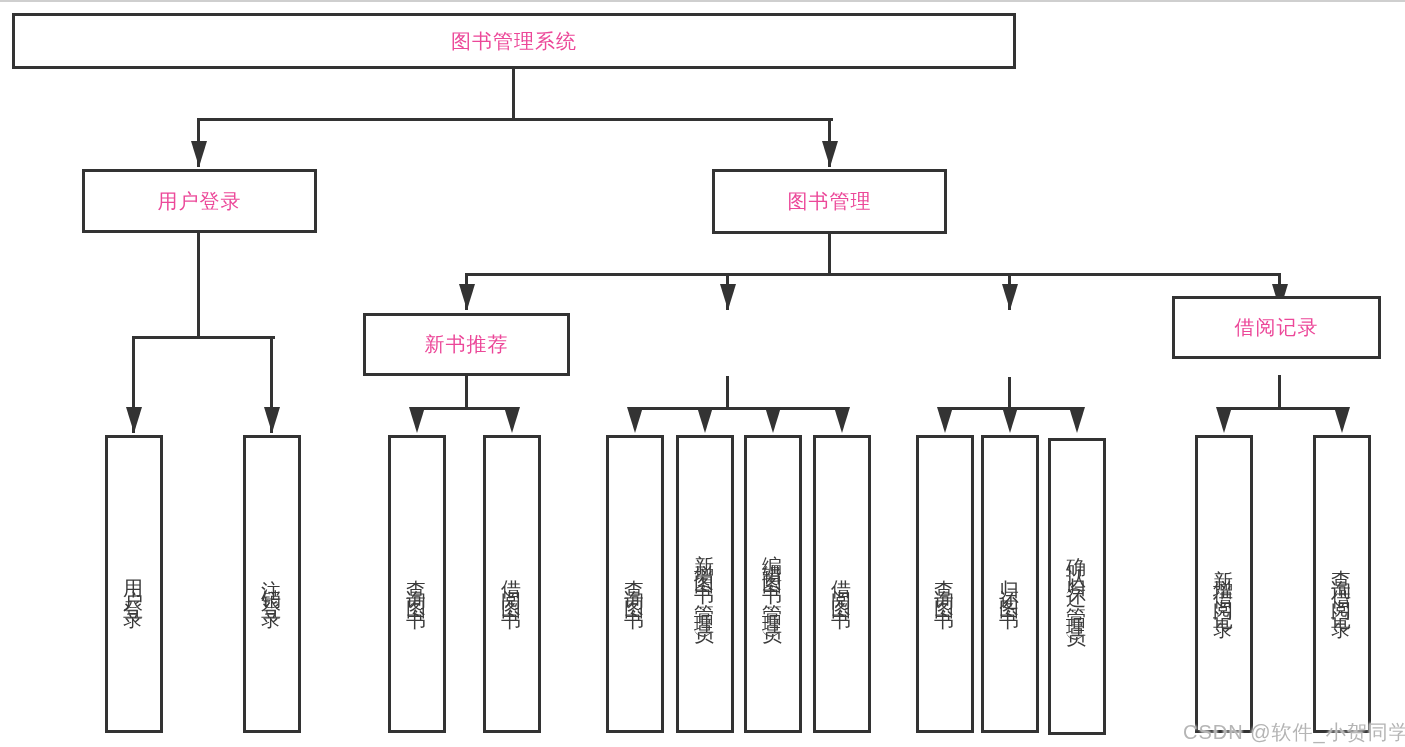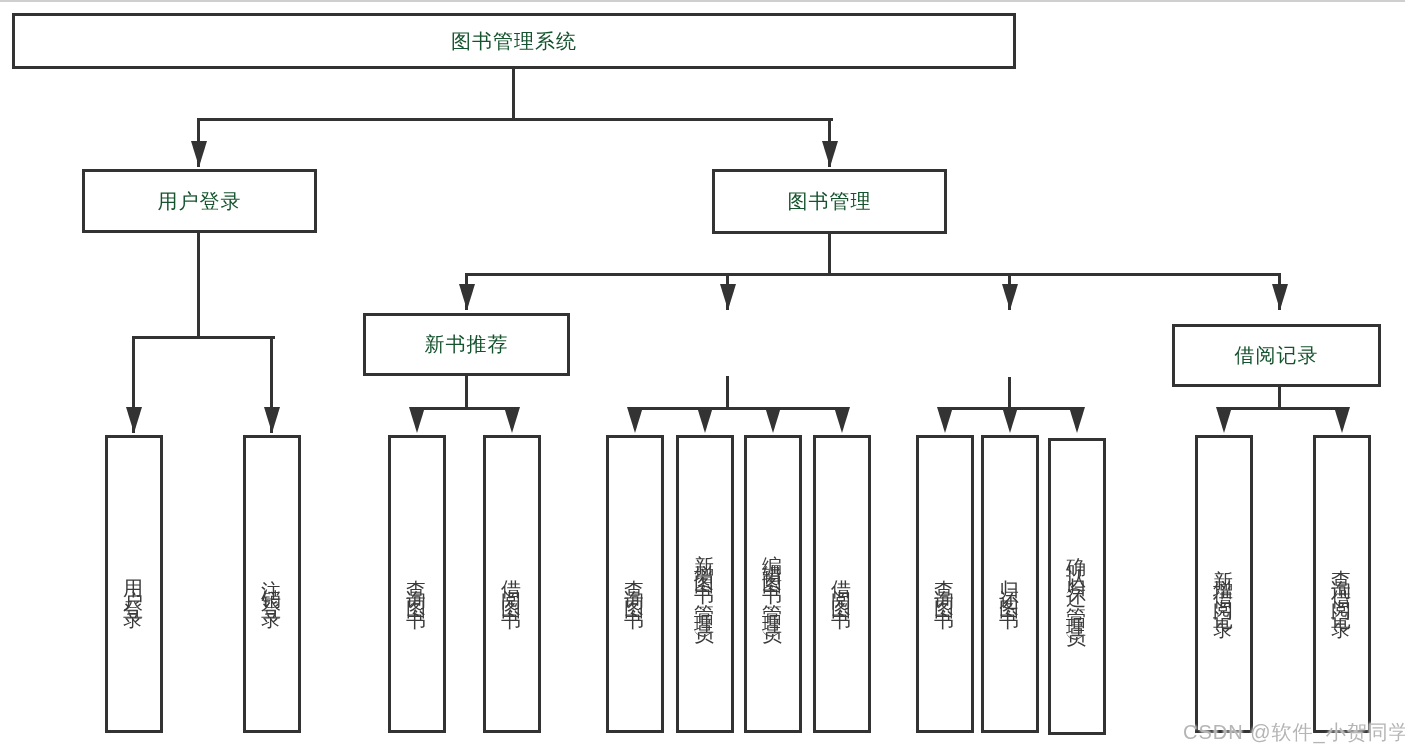--- a/index.html
+++ b/index.html
@@ -24,21 +24,21 @@
   .node{
     position:absolute;
     box-sizing:border-box;
     background:#ffffff;
     border:3px solid #333333;
     display:flex;align-items:center;justify-content:center;
     color:#3a3a3a;
   }
   .node-h span{
     font-size:20px;letter-spacing:1px;white-space:nowrap;
-    color:#14532d;
+    color:#ec4899;
   }
   .node-v span{
     writing-mode:vertical-rl;
     text-orientation:mixed;
     font-size:20px;
     letter-spacing:10px;
     color:#3a3a3a;
     white-space:nowrap;
   }
   .watermark{
@@ -112,21 +112,21 @@
   <div class="node node-h" style="left:82px;top:169px;width:235px;height:64px">
     <span>用户登录</span>
   </div>
   <div class="node node-h" style="left:712px;top:169px;width:235px;height:65px">
     <span>图书管理</span>
   </div>
 
   <div class="node node-h" style="left:363px;top:313px;width:207px;height:63px">
     <span>新书推荐</span>
   </div>
-  <div class="node node-h" style="left:1172px;top:324px;width:209px;height:63px">
+  <div class="node node-h" style="left:1172px;top:296px;width:209px;height:63px">
     <span>借阅记录</span>
   </div>
 
   <div class="node node-v" style="left:105px;top:435px;width:58px;height:298px">
     <span>用户登录</span>
   </div>
   <div class="node node-v" style="left:243px;top:435px;width:58px;height:298px">
     <span>注销登录</span>
   </div>
 

